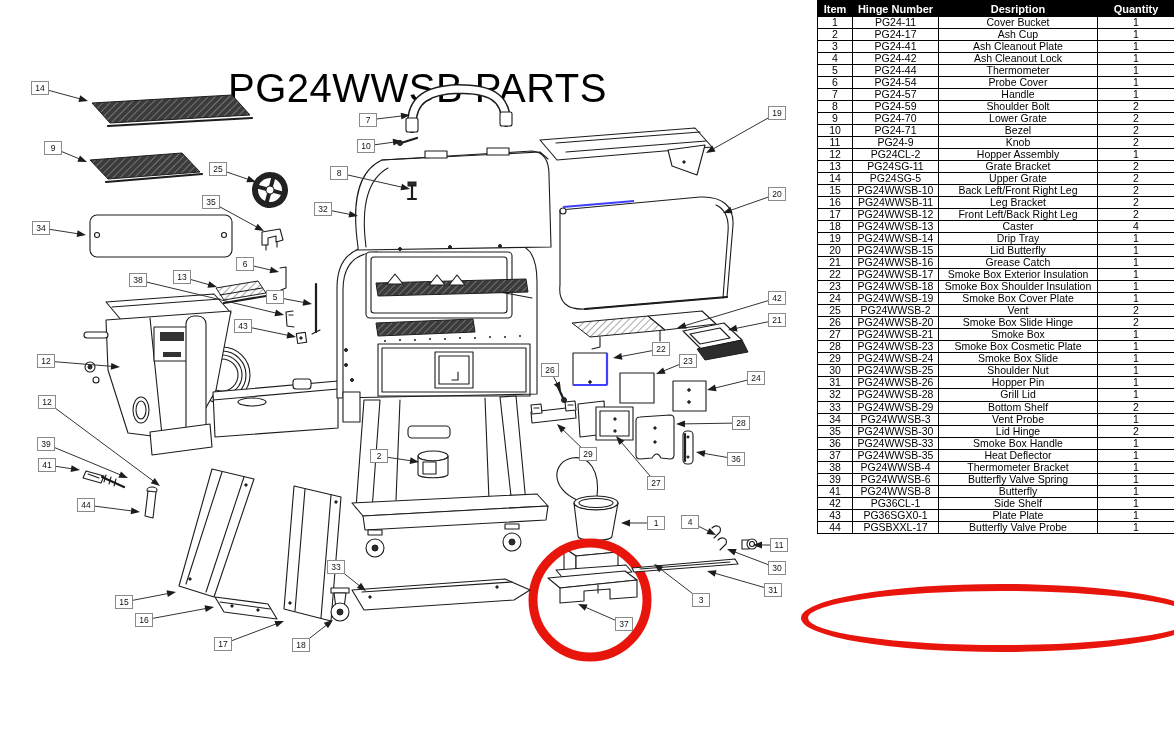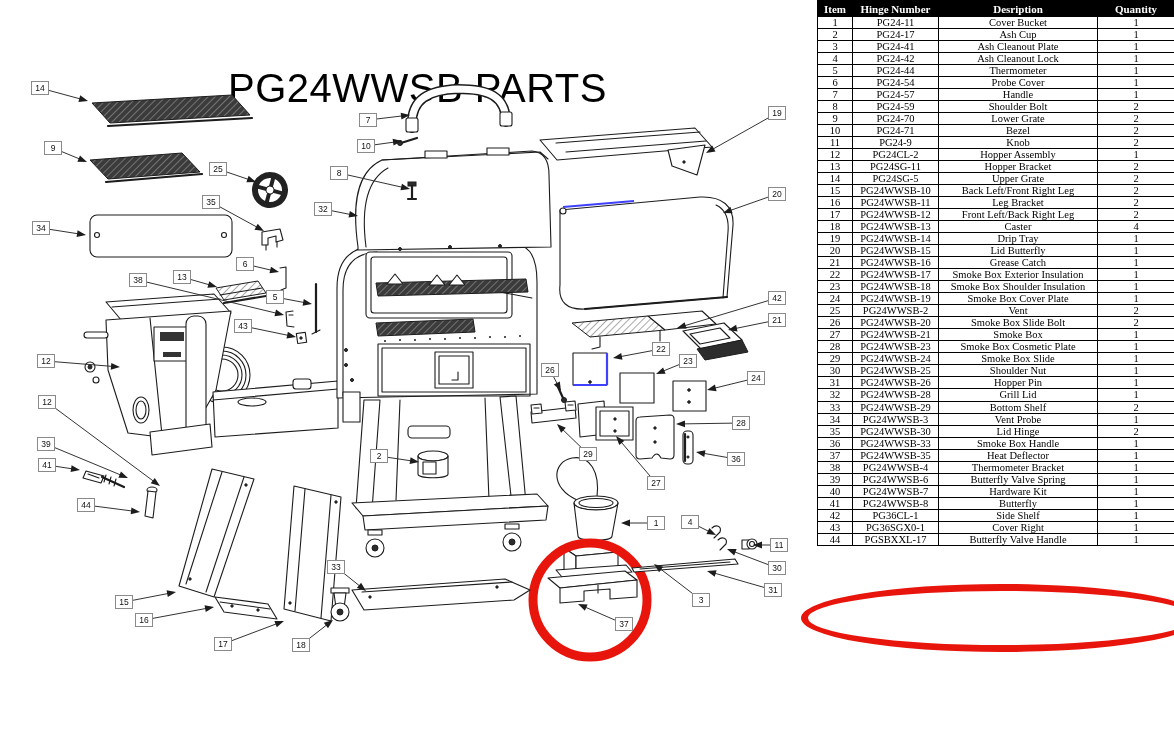--- a/index.html
+++ b/index.html
@@ -4,21 +4,21 @@
 <style>
   html,body{margin:0;padding:0;background:#fff;}
   .stage{position:relative;width:1174px;height:735px;background:#fff;overflow:hidden;
          font-family:"Liberation Sans",sans-serif;color:#000;}
   .page-title{position:absolute;left:228px;top:20px;width:384px;text-align:left;
               font-size:40px;font-weight:400;letter-spacing:.5px;white-space:nowrap;margin-top:46px;}
   .diagram-svg{position:absolute;left:0;top:0;}
   
   .table-wrap{position:absolute;left:817px;top:0;width:357px;height:735px;}
   table.parts{border-collapse:collapse;table-layout:fixed;width:357px;height:522px;
-              border:1px solid #000;font-family:Liberation Serif, serif;}
+              border:1px solid #000;}
   table.parts th{background:#000;color:#fff;font-size:11px;font-weight:bold;
                  padding:0;border:1px solid #000;height:15px;}
   table.parts td{font-size:10.5px;text-align:center;vertical-align:middle;border:1px solid #000;
                  padding:0;line-height:1.05;overflow:hidden;white-space:nowrap;}
   
   .tbl-highlight{position:absolute;left:801px;top:584px;width:386px;height:54px;
                  border:7px solid #e8150c;border-radius:50%;z-index:6;pointer-events:none;}
   
   .s{stroke:#1c1c1c;stroke-width:1.1;fill:none;stroke-linejoin:round;stroke-linecap:round;}
   .w{stroke:#1c1c1c;stroke-width:1.1;fill:#fff;stroke-linejoin:round;}
@@ -732,21 +732,21 @@
           </tr>
           <tr>
             <td>12</td>
             <td>PG24CL-2</td>
             <td>Hopper Assembly</td>
             <td>1</td>
           </tr>
           <tr>
             <td>13</td>
             <td>PG24SG-11</td>
-            <td>Hopper Bracket</td>
+            <td>Grate Bracket</td>
             <td>2</td>
           </tr>
           <tr>
             <td>14</td>
             <td>PG24SG-5</td>
             <td>Upper Grate</td>
             <td>2</td>
           </tr>
           <tr>
             <td>15</td>
@@ -810,21 +810,21 @@
           </tr>
           <tr>
             <td>25</td>
             <td>PG24WWSB-2</td>
             <td>Vent</td>
             <td>2</td>
           </tr>
           <tr>
             <td>26</td>
             <td>PG24WWSB-20</td>
-            <td>Smoke Box Slide Bolt</td>
+            <td>Smoke Box Slide Hinge</td>
             <td>2</td>
           </tr>
           <tr>
             <td>27</td>
             <td>PG24WWSB-21</td>
             <td>Smoke Box</td>
             <td>1</td>
           </tr>
           <tr>
             <td>28</td>
@@ -892,47 +892,41 @@
             <td>Thermometer Bracket</td>
             <td>1</td>
           </tr>
           <tr>
             <td>39</td>
             <td>PG24WWSB-6</td>
             <td>Butterfly Valve Spring</td>
             <td>1</td>
           </tr>
           <tr>
-            <td>40</td>
-            <td>PG24WWSB-7</td>
-            <td>Hardware Kit</td>
-            <td>1</td>
-          </tr>
-          <tr>
             <td>41</td>
             <td>PG24WWSB-8</td>
             <td>Butterfly</td>
             <td>1</td>
           </tr>
           <tr>
             <td>42</td>
             <td>PG36CL-1</td>
             <td>Side Shelf</td>
             <td>1</td>
           </tr>
           <tr>
             <td>43</td>
             <td>PG36SGX0-1</td>
-            <td>Cover Right</td>
+            <td>Plate Plate</td>
             <td>1</td>
           </tr>
           <tr>
             <td>44</td>
             <td>PGSBXXL-17</td>
-            <td>Butterfly Valve Handle</td>
+            <td>Butterfly Valve Probe</td>
             <td>1</td>
           </tr>
         </tbody>
     </table>
   </div>
 
   <div class="tbl-highlight"></div>
 
 </div>
 

